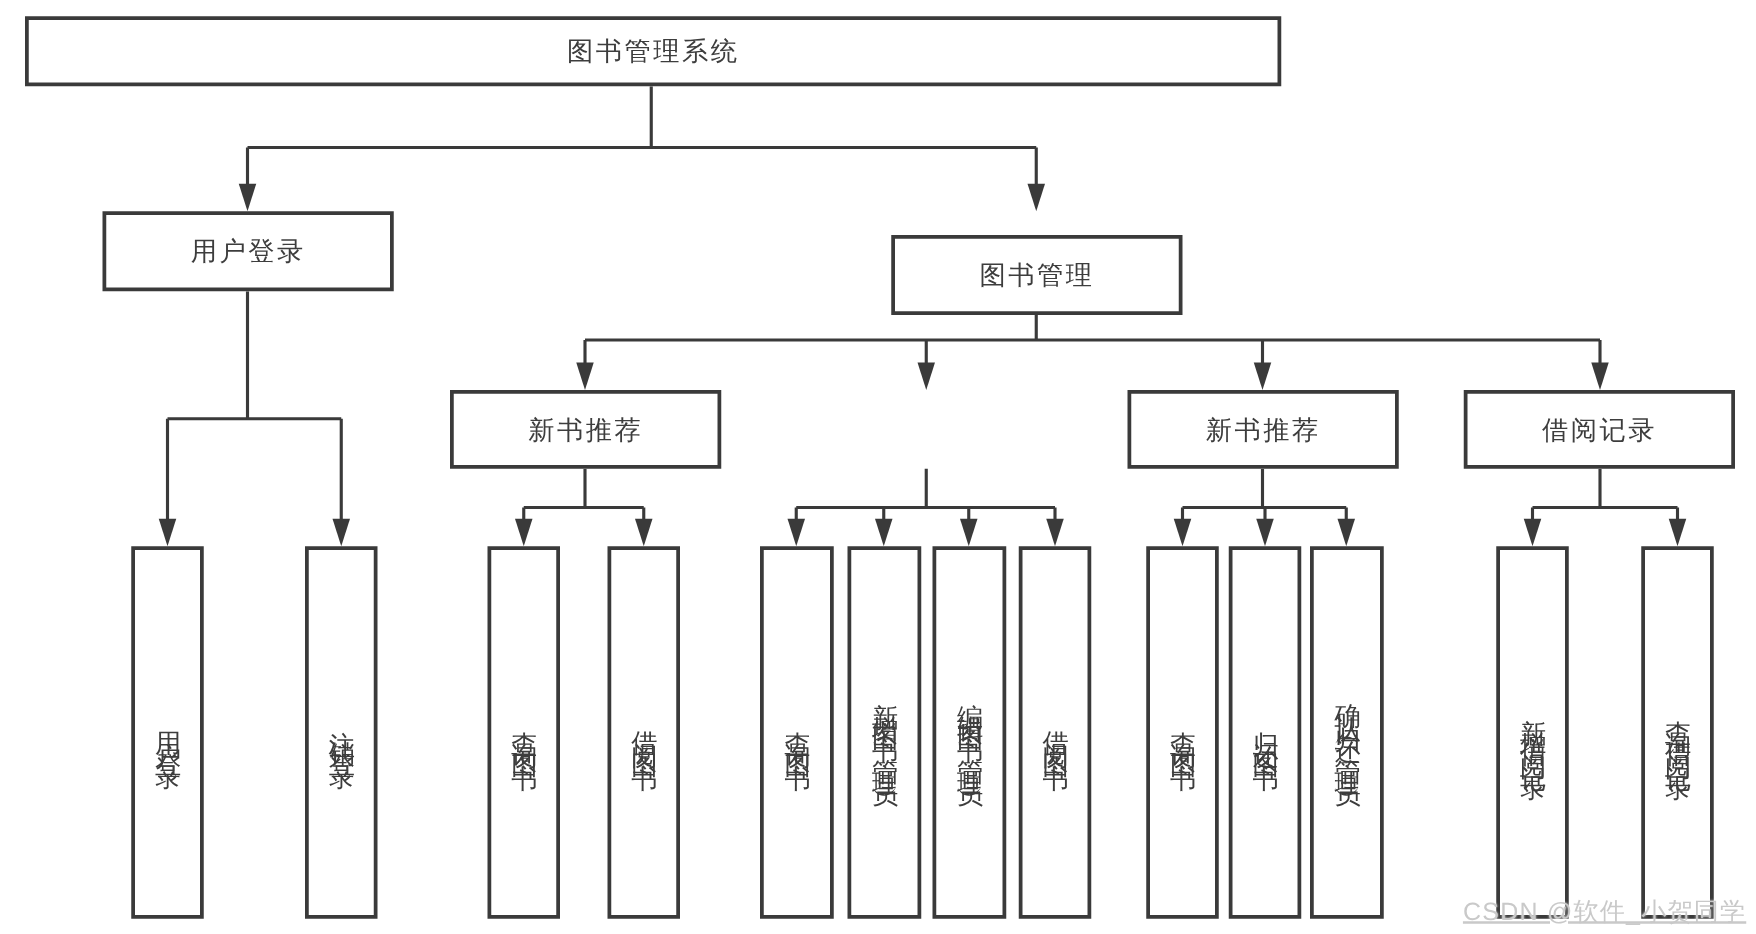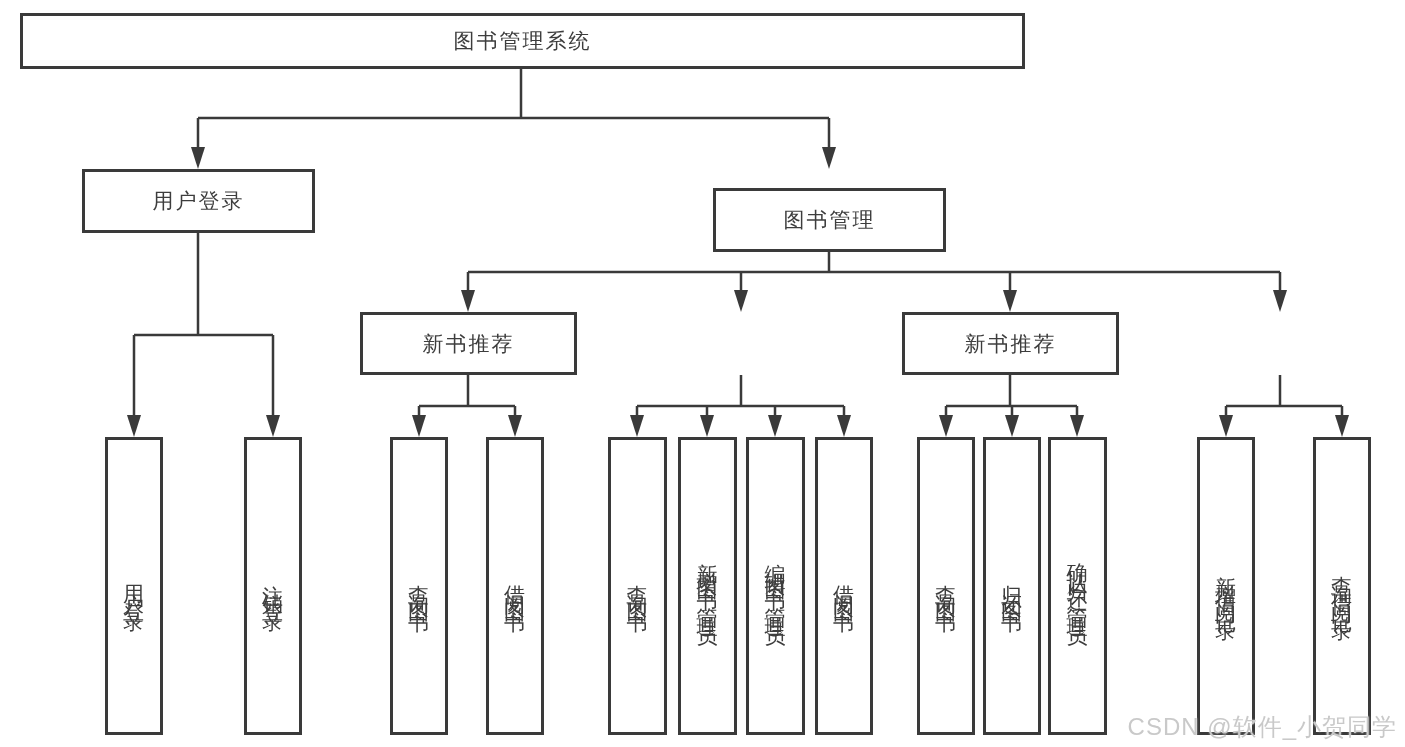--- a/index.html
+++ b/index.html
@@ -37,25 +37,26 @@
   .vbox span{
     writing-mode:vertical-rl;
     text-orientation:mixed;
     letter-spacing:9px;
     line-height:1;
   }
   .watermark{
     position:absolute;
     right:8px;
     bottom:4px;
-    font-size:24px;
+    font-size:20px;
     letter-spacing:1px;
     color:var(--watermark);
     text-shadow:0 0 2px #ffffff;
     z-index:4;
+    text-decoration:underline;
   }
 </style>
 </head>
 <body>
 
 <div class="canvas">
 
   <svg class="wires" width="1405" height="747" viewBox="0 0 1405 747">
     <defs>
       <path id="ah" d="M-7,-22 L7,-22 L0,0 Z"></path>
@@ -101,20 +102,23 @@
   <div class="box" style="left:713px;top:169px;width:233px;height:64px;margin-top:19px;">
     <span>图书管理</span>
   </div>
 
   <div class="box" style="left:360px;top:312px;width:217px;height:63px;">
     <span>新书推荐</span>
   </div>
   <div class="box" style="left:902px;top:312px;width:217px;height:63px;">
     <span>新书推荐</span>
   </div>
+  <div class="box" style="left:1171px;top:312px;width:217px;height:63px;">
+    <span>借阅记录</span>
+  </div>
 
   <div class="box vbox" style="left:105px;top:437px;width:58px;height:298px;">
     <span>用户登录</span>
   </div>
   <div class="box vbox" style="left:244px;top:437px;width:58px;height:298px;">
     <span>注销登录</span>
   </div>
 
   <div class="box vbox" style="left:390px;top:437px;width:58px;height:298px;">
     <span>查询图书</span>

